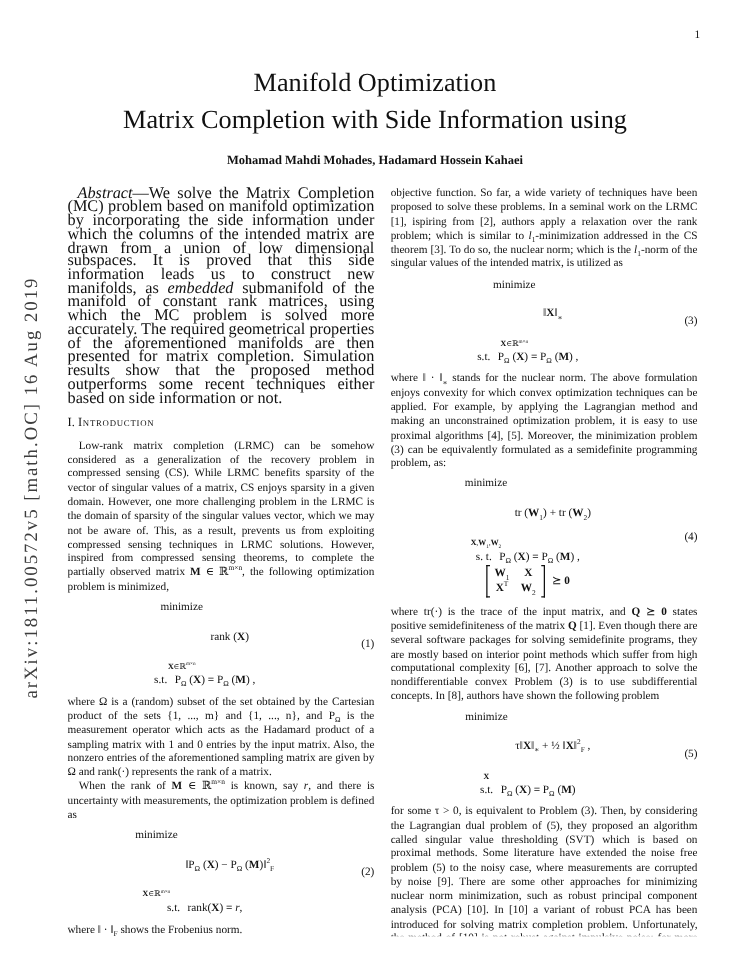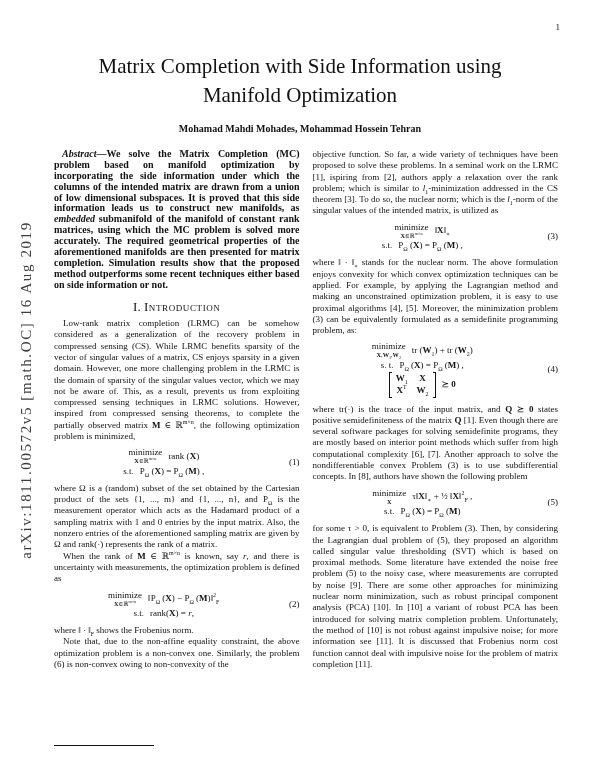--- a/index.html
+++ b/index.html
@@ -61,52 +61,51 @@
     min-width: 0;
     font-size: 9px;
     line-height: 11.3px;
     text-align: justify;
   }
   .col-left { display: flex; flex-direction: column; }
 
   p { margin: 0; }
 
   .abstract {
-    font-weight: 700;
-    font-size: 10px;
+    font-weight: 400;
+    font-size: 13px;
     line-height: 10.9px;
     text-indent: 8px;
   }
   .preprint {
     font-weight: 700;
     font-size: 8.8px;
     line-height: 11px;
     text-indent: 8px;
     margin-top: 9px;
   }
 
   .section-heading {
-    text-align: center;
     margin: 10px 0 6px;
-    font-size: 13px;
+    font-size: 10px;
   }
   .sc { font-variant: small-caps; letter-spacing: 0.6px; }
 
   .para { text-indent: 9px; }
   .noindent { text-indent: 0; }
 
   .equation {
     position: relative;
     margin: 6px 0;
     font-size: 9px;
     padding-right: 26px;
   }
   .eq-body { display: flex; flex-direction: column; align-items: center; gap: 1px; }
   .eq-row { display: flex; align-items: center; justify-content: center; gap: 6px; }
-  .op-stack { display: inline-flex; flex-direction: column; align-items: center; line-height: 1; }
+  .op-stack { display: inline-flex; flex-direction: column; align-items: center; line-height: 1; gap: 40px; }
   .op { font-size: 9px; }
   .opsub { font-size: 6.3px; margin-top: 1px; }
   .expr { white-space: nowrap; }
   .eq-num {
     position: absolute;
     right: 0;
     top: 50%;
     transform: translateY(-50%);
     font-size: 9px;
   }
@@ -138,25 +137,25 @@
 </style>
 </head>
 <body>
 
 <div class="page">
 
   <div class="arxiv-stamp">arXiv:1811.00572v5  [math.OC]  16 Aug 2019</div>
   <div class="page-number">1</div>
 
   <h1 class="title">
+    <span class="title-line">Manifold Optimization</span>
     <span class="title-line">Matrix Completion with Side Information using</span>
-    <span class="title-line">Manifold Optimization</span>
   </h1>
 
-  <div class="authors">Mohamad Mahdi Mohades, Mohammad Hossein Tehran</div>
+  <div class="authors">Mohamad Mahdi Mohades, Hadamard Hossein Kahaei</div>
 
   <div class="columns">
 
     <div class="col col-left">
       <p class="abstract"><i>Abstract</i>—We solve the Matrix Completion (MC) problem based on manifold optimization by incorporating the side information under which the columns of the intended matrix are drawn from a union of low dimensional subspaces. It is proved that this side information leads us to construct new manifolds, as <i>embedded</i> submanifold of the manifold of constant rank matrices, using which the MC problem is solved more accurately. The required geometrical properties of the aforementioned manifolds are then presented for matrix completion. Simulation results show that the proposed method outperforms some recent techniques either based on side information or not.</p>
 
       <div class="section-heading">
         <span>I.</span>&nbsp;<span class="sc">Introduction</span>
       </div>
 

